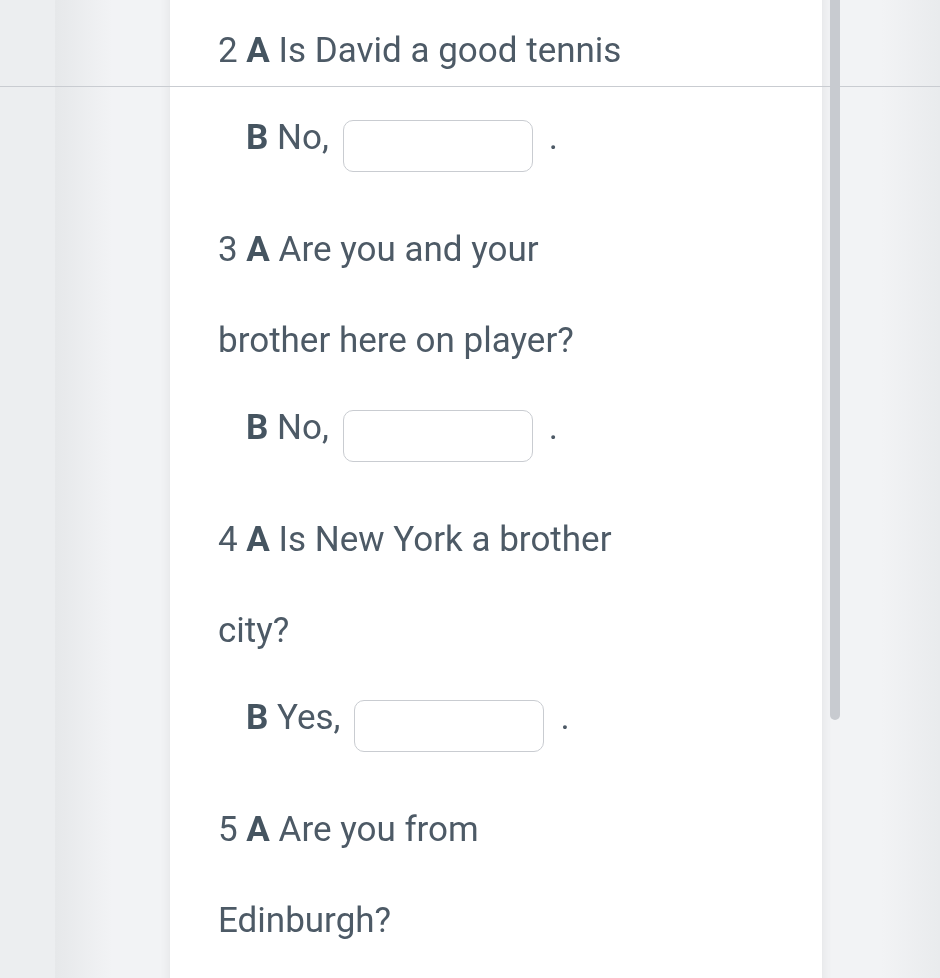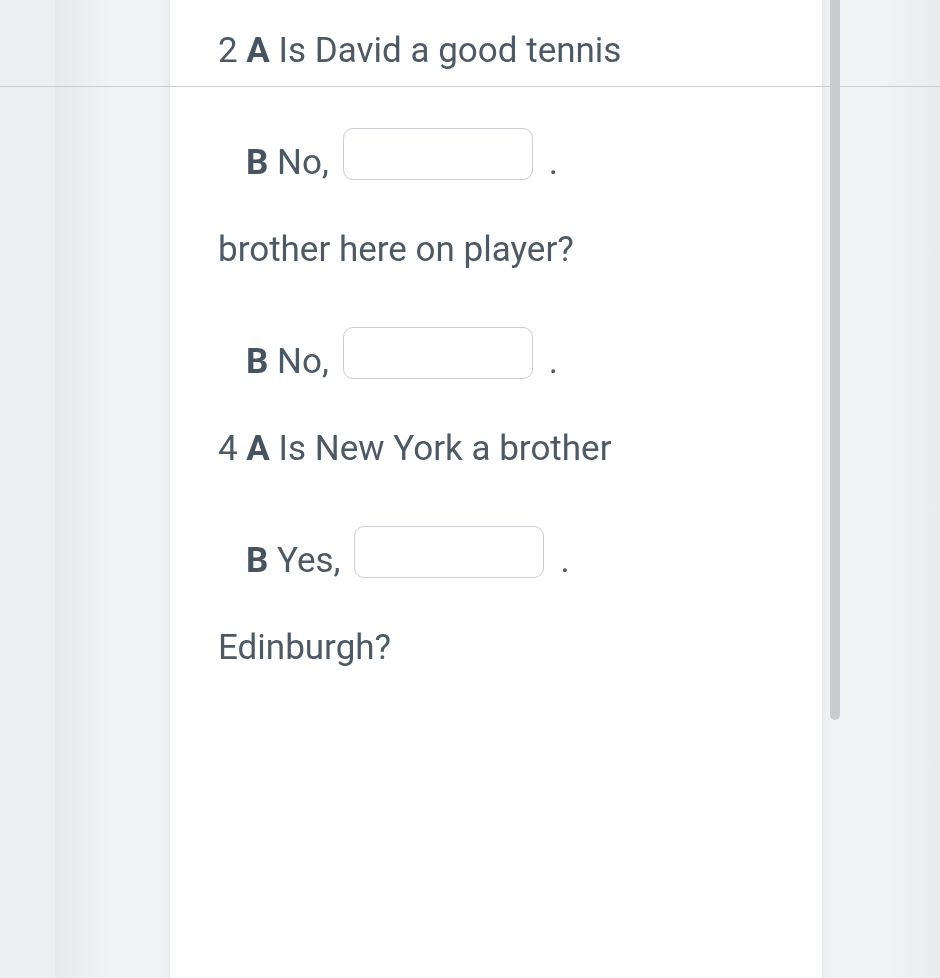--- a/index.html
+++ b/index.html
@@ -87,21 +87,21 @@
   }
   .num {
     font-weight: 400;
   }
   .bold {
     font-weight: 700;
     color: #455460;
   }
   .answer-line {
     display: flex;
-    align-items: flex-end;
+    align-items: flex-start;
     gap: 14px;
     padding-left: 28px;
     line-height: 1;
     margin: 24px 0 24px 0;
     height: 60px;
   }
   .answer-line .lead {
     white-space: nowrap;
   }
   input.blank {
@@ -146,50 +146,65 @@
             <span class="bold">B</span>
             <span> </span>
             <span>No,</span>
           </span>
           <input class="blank" type="text" value="" style="">
           <span class="period">.</span>
         </div>
       </div>
 
       <div class="q-block">
+        <span class="q-line">
+          <span class="num">3</span>
+          <span> </span>
+          <span class="bold">A</span>
+          <span> </span>
+          <span>Are you and your</span>
+        </span>
         <span class="q-line">brother here on player?</span>
         <div class="answer-line">
           <span class="lead">
             <span class="bold">B</span>
             <span> </span>
             <span>No,</span>
           </span>
           <input class="blank" type="text" value="" style="">
           <span class="period">.</span>
         </div>
       </div>
 
       <div class="q-block">
         <span class="q-line">
           <span class="num">4</span>
           <span> </span>
           <span class="bold">A</span>
           <span> </span>
           <span>Is New York a brother</span>
         </span>
+        <span class="q-line">city?</span>
         <div class="answer-line">
           <span class="lead">
             <span class="bold">B</span>
             <span> </span>
             <span>Yes,</span>
           </span>
           <input class="blank" type="text" value="" style="">
           <span class="period">.</span>
         </div>
       </div>
 
       <div class="q-block">
+        <span class="q-line">
+          <span class="num">5</span>
+          <span> </span>
+          <span class="bold">A</span>
+          <span> </span>
+          <span>Are you from</span>
+        </span>
         <span class="q-line">Edinburgh?</span>
       </div>
 
     </div>
   </div>
 </div>
 
 </body></html>

